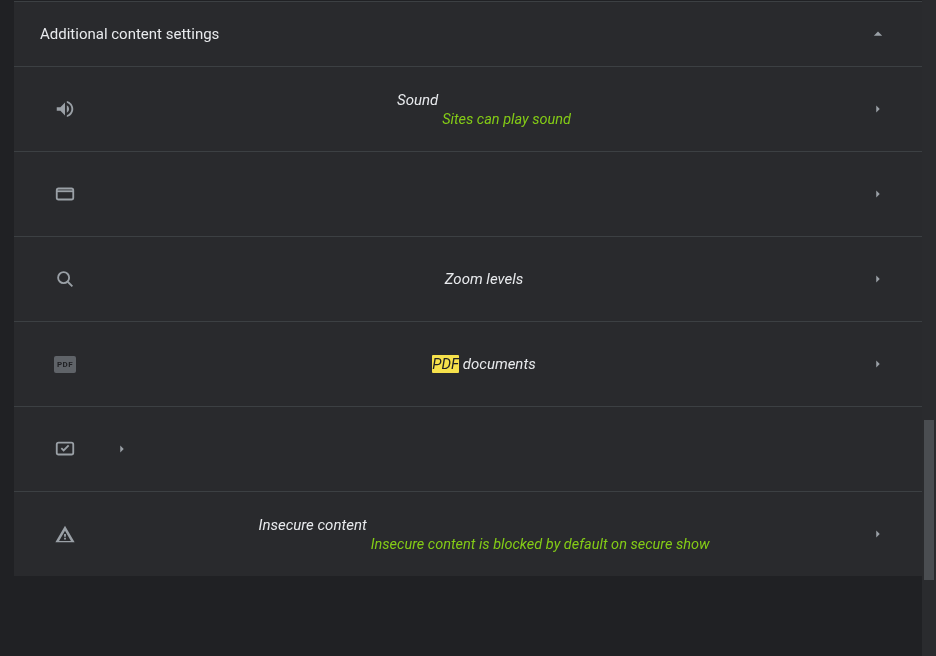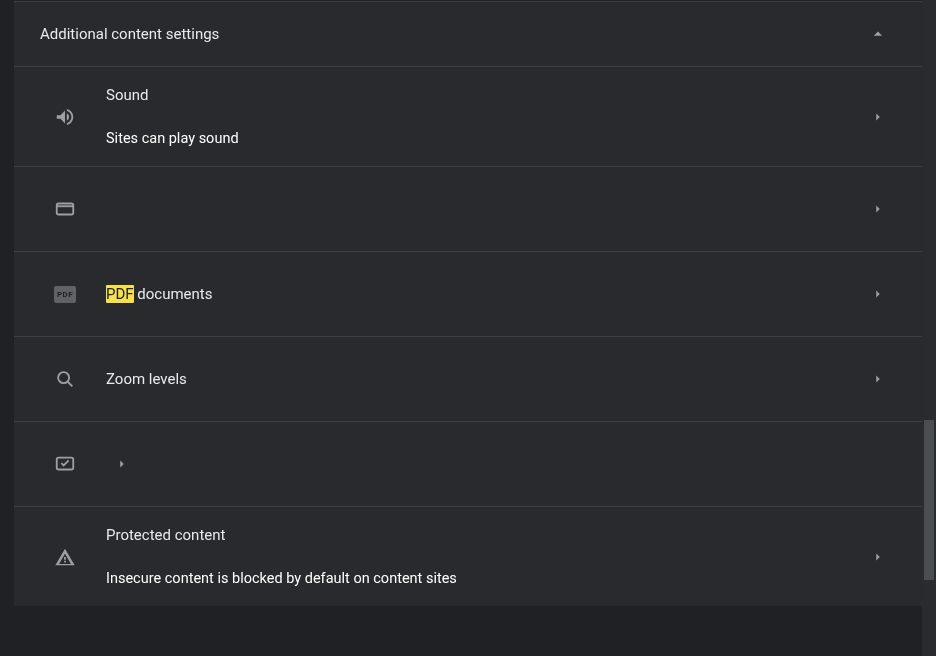--- a/index.html
+++ b/index.html
@@ -62,33 +62,34 @@
     align-items: center;
     justify-content: flex-start;
     padding-left: 40px;
     box-sizing: border-box;
     color: #9aa0a6;
   }
   .icon-cell svg { display: block; }
   .texts {
     flex: 1;
     display: flex;
-    flex-direction: column;
+    flex-direction: row;
     justify-content: center;
     gap: 4px;
     padding: 18px 0;
+    font-style: italic;
   }
   .title {
     font-size: 15px;
     color: #e8eaed;
     line-height: 20px;
   }
   .sub {
     font-size: 14.5px;
-    color: #ffffff;
+    color: #84cc16;
     line-height: 19px;
     margin-top: 20px;
   }
   .chevron {
     width: 32px;
     height: 32px;
     display: flex;
     align-items: center;
     justify-content: center;
     color: #9aa0a6;
@@ -172,74 +173,74 @@
       </div>
       <div class="chevron">
         <svg width="14" height="14" viewBox="0 0 24 24" fill="currentColor">
             <path d="M9 6l6 6-6 6z"></path>
           </svg>
       </div>
     </div>
 
     <div class="item single">
       <div class="icon-cell">
+        <svg width="22" height="22" viewBox="0 0 24 24" fill="none" stroke="currentColor" stroke-width="2">
+          <circle cx="10.5" cy="10.5" r="6"></circle>
+          <line x1="20" y1="20" x2="15" y2="15"></line>
+        </svg>
+      </div>
+      <div class="texts">
+        <div class="title">Zoom levels</div>
+      </div>
+      <div class="chevron">
+        <svg width="14" height="14" viewBox="0 0 24 24" fill="currentColor">
+            <path d="M9 6l6 6-6 6z"></path>
+          </svg>
+      </div>
+    </div>
+
+    <div class="item single">
+      <div class="icon-cell">
         <span class="pdf-badge">PDF</span>
       </div>
       <div class="texts">
         <div class="title">
           <span class="highlight">PDF</span><span> documents</span>
         </div>
       </div>
       <div class="chevron">
         <svg width="14" height="14" viewBox="0 0 24 24" fill="currentColor">
             <path d="M9 6l6 6-6 6z"></path>
           </svg>
       </div>
     </div>
 
     <div class="item single">
       <div class="icon-cell">
         <svg width="22" height="22" viewBox="0 0 24 24" fill="none" stroke="currentColor" stroke-width="2">
-          <circle cx="10.5" cy="10.5" r="6"></circle>
-          <line x1="20" y1="20" x2="15" y2="15"></line>
-        </svg>
-      </div>
-      <div class="texts">
-        <div class="title">Zoom levels</div>
-      </div>
-      <div class="chevron">
-        <svg width="14" height="14" viewBox="0 0 24 24" fill="currentColor">
-            <path d="M9 6l6 6-6 6z"></path>
-          </svg>
-      </div>
-    </div>
-
-    <div class="item single">
-      <div class="icon-cell">
-        <svg width="22" height="22" viewBox="0 0 24 24" fill="none" stroke="currentColor" stroke-width="2">
           <rect x="3" y="5" width="18" height="13" rx="2"></rect>
           <path d="M8 11l2.5 2.5L16 8" fill="none"></path>
         </svg>
       </div>
       <div class="chevron">
         <svg width="14" height="14" viewBox="0 0 24 24" fill="currentColor">
             <path d="M9 6l6 6-6 6z"></path>
           </svg>
       </div>
     </div>
 
     <div class="item">
       <div class="icon-cell">
         <svg width="22" height="22" viewBox="0 0 24 24" fill="currentColor">
           <path d="M12 3L1.5 21h21L12 3zm0 5.5l6.5 11h-13L12 8.5zM11 12v3h2v-3h-2zm0 4v2h2v-2h-2z"></path>
         </svg>
       </div>
       <div class="texts">
-        <div class="title">Protected content</div>
-        <div class="sub">Insecure content is blocked by default on content sites</div>
+        <div class="title">Insecure content</div>
+        <div class="sub">Insecure content is blocked by default on secure show</div>
       </div>
       <div class="chevron">
         <svg width="14" height="14" viewBox="0 0 24 24" fill="currentColor">
             <path d="M9 6l6 6-6 6z"></path>
           </svg>
       </div>
     </div>
 
   </div>
 

